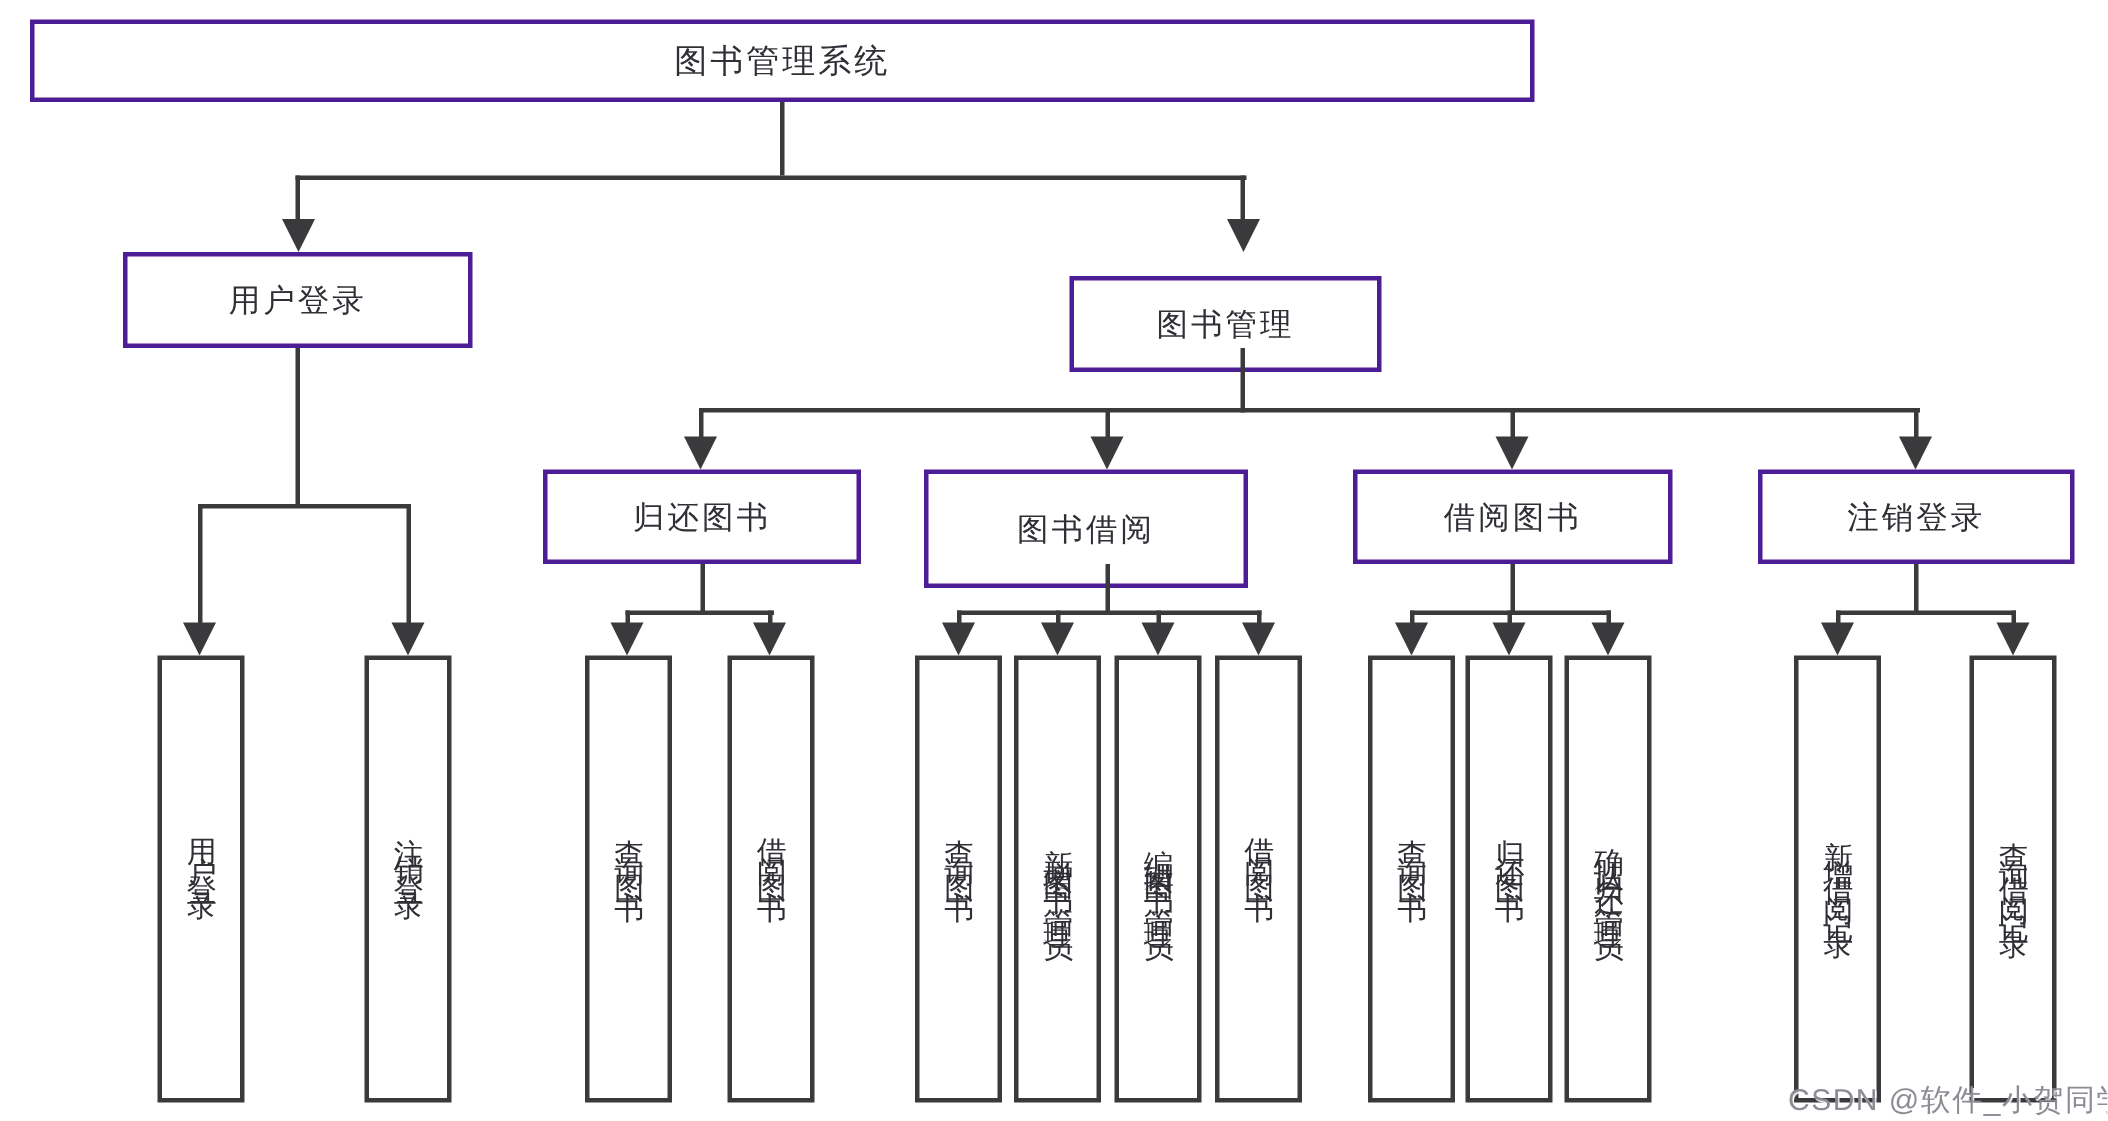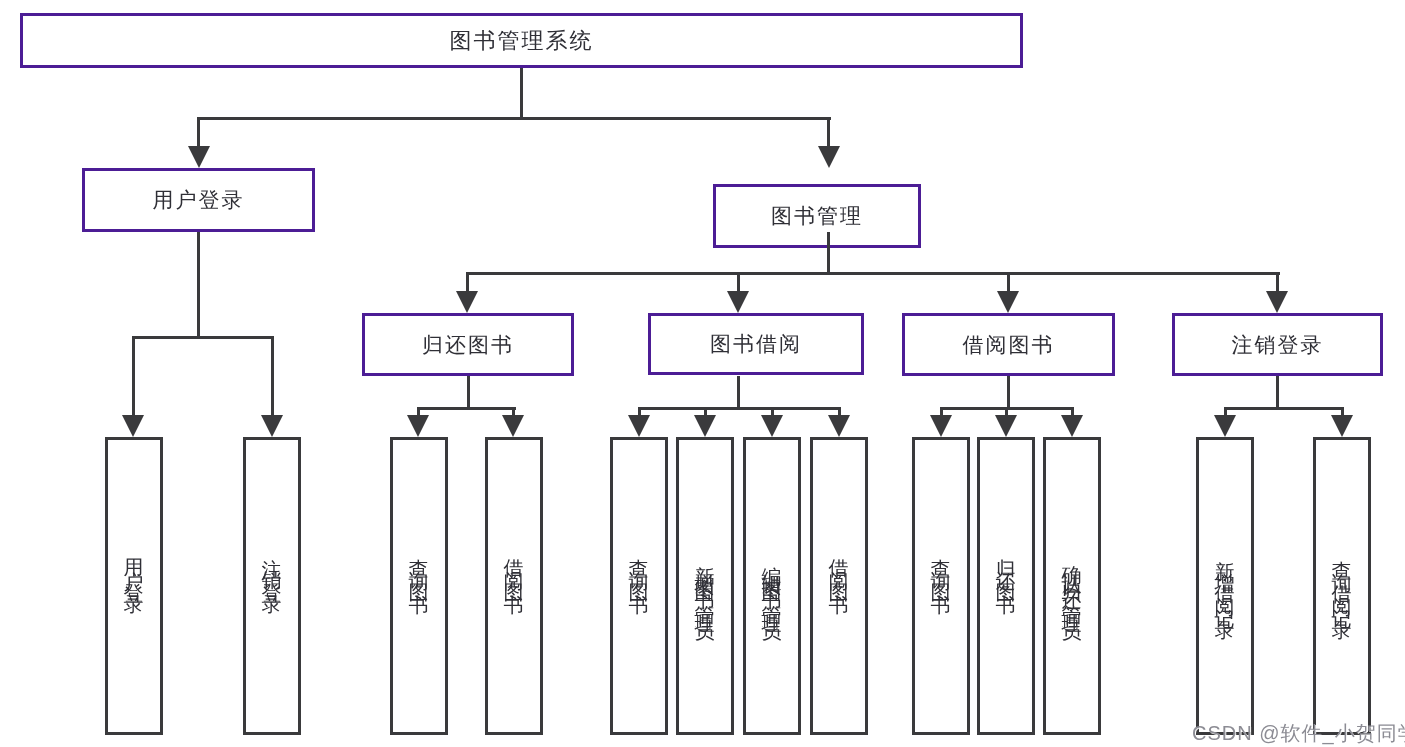--- a/index.html
+++ b/index.html
@@ -78,21 +78,21 @@
   <div class="lv" style="left:737px;top:272px;height:21px"></div>
   <div class="arrow" style="left:727px;top:291px"></div>
   <div class="lv" style="left:1007px;top:272px;height:21px"></div>
   <div class="arrow" style="left:997px;top:291px"></div>
   <div class="lv" style="left:1276px;top:272px;height:21px"></div>
   <div class="arrow" style="left:1266px;top:291px"></div>
 
   <div class="hbox" style="left:362px;top:313px;width:212px;height:63px">
     <span>归还图书</span>
   </div>
-  <div class="hbox" style="left:648px;top:313px;width:216px;height:62px">
+  <div class="hbox" style="left:616px;top:313px;width:216px;height:79px">
     <span>图书借阅</span>
   </div>
   <div class="hbox" style="left:902px;top:313px;width:213px;height:63px">
     <span>借阅图书</span>
   </div>
   <div class="hbox" style="left:1172px;top:313px;width:211px;height:63px">
     <span>注销登录</span>
   </div>
 
   <div class="lv" style="left:467px;top:376px;height:34px"></div>

